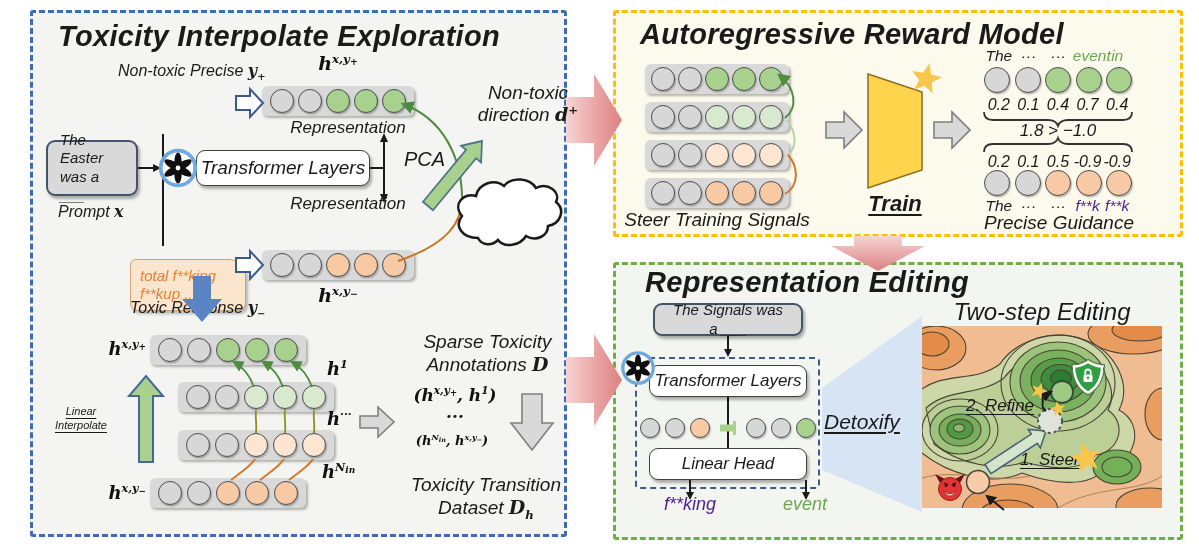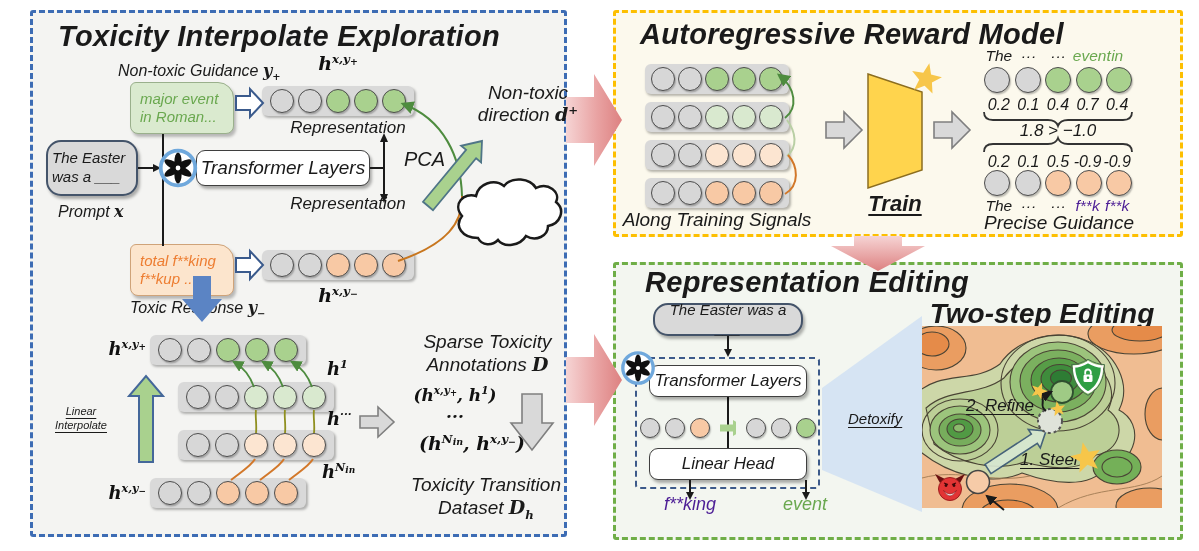--- a/index.html
+++ b/index.html
@@ -30,21 +30,21 @@
 .c-lorange{background:#fce5d1}
 .math{font-family:"DejaVu Serif",serif;font-style:italic;font-weight:700;color:#111}
 .math sup{font-size:.62em}
 .mv{font-family:"DejaVu Serif",serif;font-style:italic;font-weight:700}
 .mvs{font-size:.62em;font-family:"DejaVu Serif",serif;font-weight:700;font-style:italic}
 .ss{font-size:.8em;vertical-align:-0.25em}
 .box{position:absolute;background:#fff;border:1.6px solid #3f3f3f;border-radius:9px;display:flex;align-items:center;justify-content:center;font-style:italic;box-shadow:2px 3px 3px rgba(0,0,0,.3)}
 .rbox{position:absolute;border-radius:6px 16px 8px 8px;font-style:italic;display:flex;flex-direction:column;justify-content:center;padding:3px 9px;line-height:1.18;box-shadow:2px 3px 3px rgba(0,0,0,.25);font-size:15px}
 .rbox.green{background:#daeacf;border:1.5px solid #9ab08c;color:#6aa84f}
 .rbox.orange{background:#fce5cd;border:1.5px solid #cfa379;color:#ed7d31}
-.pbox{position:absolute;background:#d9d9d9;border:2px solid #44546a;border-radius:15px;display:flex;flex-direction:column;justify-content:center;padding:4px 4px;font-style:italic;font-size:15px;line-height:1.25;box-shadow:2px 3px 3px rgba(0,0,0,.3)}
+.pbox{position:absolute;background:#d9d9d9;border:2px solid #44546a;border-radius:9px;display:flex;flex-direction:column;justify-content:center;padding:4px 12px;font-style:italic;font-size:15px;line-height:1.25;box-shadow:2px 3px 3px rgba(0,0,0,.3)}
 .dashedbox{position:absolute;border:2px dashed #3c5a8a;border-radius:4px}
 .slotrow{position:absolute;display:flex}
 .slot{width:29.6px;text-align:center;font-style:italic;white-space:nowrap;font-size:15.5px}
 .tk-green{color:#6aa84f}
 .tk-orange{color:#4c1d95}
 .score{font-size:16px;font-style:italic}
 #map{position:absolute;left:922px;top:326px;width:240px;height:182px}
 #mlp-text{position:absolute;left:868px;top:74px;width:54px;height:114px;display:flex;align-items:center;justify-content:center}
 #mlp-text .rot{transform:rotate(90deg);width:112px;text-align:center;font-style:italic;font-size:15px;line-height:1.15;color:#222;white-space:nowrap}
 </style>
@@ -83,25 +83,21 @@
     </g>
     <g stroke="#1a1a1a" stroke-width="2">
       <line x1="728" y1="397" x2="728" y2="455"></line>
       <polygon points="723,450 728,459 733,450" fill="#1a1a1a" stroke="none"></polygon>
     </g>
   </svg>
 
   <div class="lbl title" style="left:58px;top:20px">Toxicity Interpolate Exploration</div>
 
   <div class="lbl" style="left:118px;top:61px;font-size:16px">
-    <span>Non-toxic Guidance</span> <span class="mv">y</span><sub class="mvs">+</sub>
-  </div>
-  <div class="rbox green" style="left:130px;top:82px;width:104px;height:52px">
-    <span>major event</span>
-      <span>in Roman...</span>
+    <span>Non-toxic Precise</span> <span class="mv">y</span><sub class="mvs">+</sub>
   </div>
   <div class="lbl math ctr" style="left:282px;top:52px;width:112px;font-size:19px">
     <span>h</span><sup><span>x,y</span><span class="ss">+</span></sup>
   </div>
   <div class="strip s24 gap4" style="left:262px;top:86px;width:152px;height:30px">
       <span class="tok c-gray"></span>
       <span class="tok c-gray"></span>
       <span class="tok c-green"></span>
       <span class="tok c-green"></span>
       <span class="tok c-green"></span>
@@ -112,21 +108,21 @@
     <span>The Easter</span>
       <span>was a ___</span>
   </div>
   <div class="lbl" style="left:58px;top:202px;font-size:16px">
     <span>Prompt</span> <span class="mv">x</span>
   </div>
 
   <div class="box" style="left:196px;top:150px;width:174px;height:36px;font-size:19px">Transformer Layers</div>
 
   <div class="lbl ctr" style="left:288px;top:194px;width:120px;font-size:17px">Representation</div>
-  <div class="rbox orange" style="left:130px;top:244px;width:104px;height:52px">
+  <div class="rbox orange" style="left:130px;top:259px;width:116px;height:52px">
     <span>total f**king</span>
       <span>f**kup ...</span>
   </div>
   <div class="strip s24 gap4" style="left:262px;top:250px;width:152px;height:30px">
       <span class="tok c-gray"></span>
       <span class="tok c-gray"></span>
       <span class="tok c-orange"></span>
       <span class="tok c-orange"></span>
       <span class="tok c-orange"></span>
     </div>
@@ -194,21 +190,21 @@
       <span class="tok c-orange"></span>
       <span class="tok c-orange"></span>
     </div>
 
   <div class="lbl ctr" style="left:415px;top:331px;width:145px;font-size:19px;line-height:1.18">
     <span>Sparse Toxicity</span><br>
     <span>Annotations</span> <span class="mv">D</span>
   </div>
   <div class="lbl math ctr pre" style="left:400px;top:384px;width:110px;font-size:17px"><span>(</span><span>h</span><sup><span>x,y</span><span class="ss">+</span></sup><span>, </span><span>h</span><sup>1</sup><span>)</span></div>
   <div class="lbl math ctr" style="left:400px;top:406px;width:110px;font-size:17px">···</div>
-  <div class="lbl math ctr pre" style="left:412px;top:432px;width:120px;font-size:19px"><span>(</span><span>h</span><sup><span>N</span><span class="ss">in</span></sup><span>, </span><span>h</span><sup><span>x,y</span><span class="ss">−</span></sup><span>)</span></div>
+  <div class="lbl math ctr pre" style="left:392px;top:432px;width:120px;font-size:13px"><span>(</span><span>h</span><sup><span>N</span><span class="ss">in</span></sup><span>, </span><span>h</span><sup><span>x,y</span><span class="ss">−</span></sup><span>)</span></div>
   <div class="lbl ctr" style="left:410px;top:474px;width:152px;font-size:19px;line-height:1.18">
     <span>Toxicity Transition</span><br>
     <span>Dataset</span> <span class="mv">D</span><sub class="mvs">h</sub>
   </div>
 
   <div class="lbl title" style="left:640px;top:18px">Autoregressive Reward Model</div>
   <div class="strip s24 gap3" style="left:645px;top:64px;width:144px;height:30px">
       <span class="tok c-gray"></span>
       <span class="tok c-gray"></span>
       <span class="tok c-green"></span>
@@ -229,21 +225,21 @@
       <span class="tok c-lorange"></span>
       <span class="tok c-lorange"></span>
     </div>
   <div class="strip s24 gap3" style="left:645px;top:178px;width:144px;height:30px">
       <span class="tok c-gray"></span>
       <span class="tok c-gray"></span>
       <span class="tok c-orange"></span>
       <span class="tok c-orange"></span>
       <span class="tok c-orange"></span>
     </div>
-  <div class="lbl ctr" style="left:617px;top:209px;width:200px;font-size:19px">Along Training Signals</div>
+  <div class="lbl ctr" style="left:617px;top:209px;width:200px;font-size:19px">Steer Training Signals</div>
 
   <div id="mlp-text">
     <div class="rot"><span>Two-layer</span><br><span>MLP</span></div>
   </div>
   <div class="lbl u ctr" style="left:845px;top:191px;width:100px;font-size:22px;font-weight:700">Train</div>
 
   <div class="slotrow" style="left:984px;top:47px;width:148px">
     <span class="slot">The</span>
       <span class="slot">···</span>
       <span class="slot">···</span>
@@ -283,21 +279,21 @@
     <span class="slot">The</span>
       <span class="slot">···</span>
       <span class="slot">···</span>
       <span class="slot tk-orange">f**k</span>
       <span class="slot tk-orange">f**k</span>
   </div>
   <div class="lbl ctr" style="left:984px;top:212px;width:148px;font-size:19px">Precise Guidance</div>
 
   <div class="lbl title" style="left:645px;top:266px">Representation Editing</div>
   <div class="pbox ctr" style="left:653px;top:303px;width:150px;height:33px;align-items:center">
-    <span>The Easter was a ___</span>
+    <span>The Signals was a ___</span>
   </div>
   <div class="dashedbox" style="left:635px;top:357px;width:185px;height:132px"></div>
   <div class="box" style="left:649px;top:365px;width:158px;height:32px;font-size:17px">Transformer Layers</div>
   <div class="tokrow s20 gap5" style="left:640px;top:418px;width:176px">
     <span class="cgroup gap5">
         <span class="tok c-gray"></span>
         <span class="tok c-gray"></span>
         <span class="tok c-orange"></span>
       </span>
     <svg width="26" height="16" style="margin:0 5px">
@@ -305,22 +301,22 @@
       </svg>
     <span class="cgroup gap5">
         <span class="tok c-gray"></span>
         <span class="tok c-gray"></span>
         <span class="tok c-green"></span>
       </span>
   </div>
   <div class="box" style="left:649px;top:448px;width:158px;height:32px;font-size:17px">Linear Head</div>
   <div class="lbl ctr tk-orange" style="left:650px;top:494px;width:80px;font-size:18px">f**king</div>
   <div class="lbl ctr tk-green" style="left:765px;top:494px;width:80px;font-size:18px">event</div>
-  <div class="lbl u" style="left:848px;top:410px;font-size:15px">Detoxify</div>
-  <div class="lbl ctr" style="left:922px;top:298px;width:240px;font-size:28px;font-weight:700">Two-step Editing</div>
+  <div class="lbl u" style="left:824px;top:410px;font-size:21px">Detoxify</div>
+  <div class="lbl ctr" style="left:922px;top:298px;width:240px;font-size:24px;font-weight:400">Two-step Editing</div>
 
   <div id="map">
     <svg width="240" height="182" viewBox="0 0 240 182">
       <rect width="240" height="182" fill="#f0bd92"></rect>
       <g stroke="#4a4435" stroke-width="1.1">
         <ellipse cx="14" cy="22" rx="30" ry="22" fill="#ea9d61"></ellipse>
         <ellipse cx="10" cy="18" rx="17" ry="12" fill="#e58b49"></ellipse>
         <ellipse cx="212" cy="8" rx="46" ry="20" fill="#ea9d61"></ellipse>
         <ellipse cx="218" cy="4" rx="28" ry="11" fill="#e58b49"></ellipse>
         <ellipse cx="241" cy="88" rx="18" ry="26" fill="#ea9d61"></ellipse>

